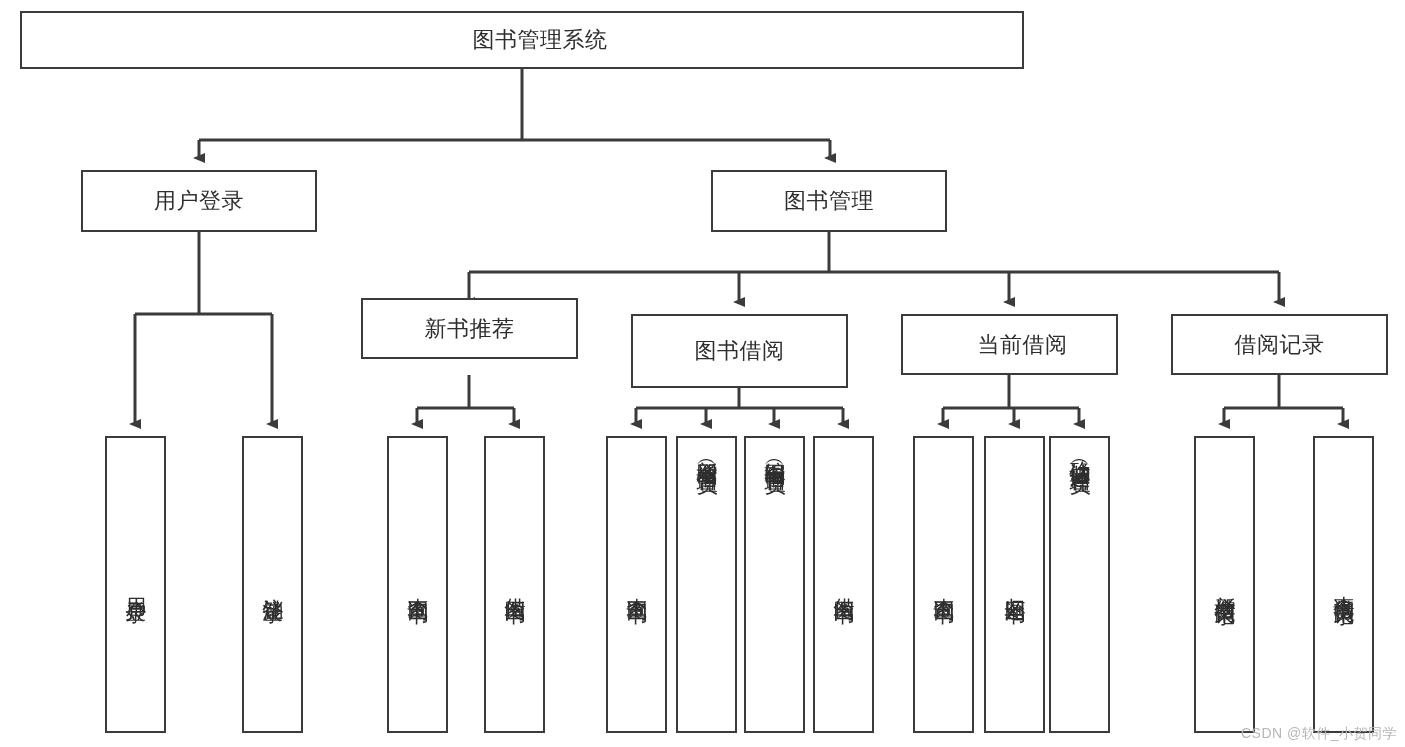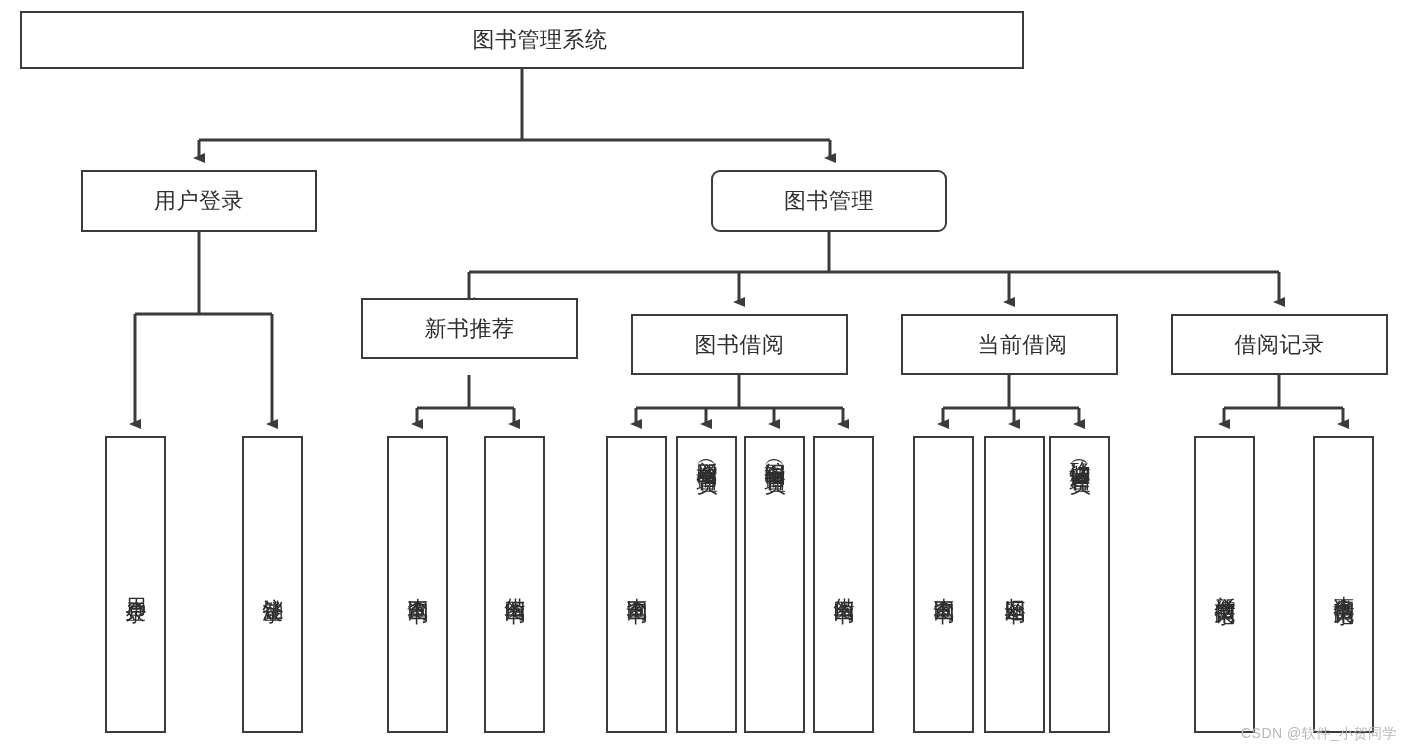--- a/index.html
+++ b/index.html
@@ -121,28 +121,28 @@
     </g>
   </svg>
 
   <div class="node" id="node-root" style="left: 20px; top: 11px; width: 1004px; height: 58px; padding-left: 36px;">
     <span class="label">图书管理系统</span>
   </div>
 
   <div class="node" id="node-l2-0" style="left: 81px; top: 170px; width: 236px; height: 62px;">
     <span class="label">用户登录</span>
   </div>
-  <div class="node" id="node-l2-1" style="left: 711px; top: 170px; width: 236px; height: 62px; border-radius: 9px;">
+  <div class="node" id="node-l2-1" style="left: 711px; top: 170px; width: 236px; height: 62px;">
     <span class="label">图书管理</span>
   </div>
 
   <div class="node" id="node-l3-0" style="left: 361px; top: 298px; width: 217px; height: 61px;">
     <span class="label">新书推荐</span>
   </div>
-  <div class="node" id="node-l3-1" style="left: 631px; top: 314px; width: 217px; height: 61px;">
+  <div class="node" id="node-l3-1" style="left: 631px; top: 314px; width: 217px; height: 74px;">
     <span class="label">图书借阅</span>
   </div>
   <div class="node" id="node-l3-2" style="left: 901px; top: 314px; width: 217px; height: 61px; padding-left: 26px;">
     <span class="label">当前借阅</span>
   </div>
   <div class="node" id="node-l3-3" style="left: 1171px; top: 314px; width: 217px; height: 61px;">
     <span class="label">借阅记录</span>
   </div>
 
   <div class="node vert centered" id="node-leaf-0" style="left: 105px; top: 436px; width: 61px; height: 297px;">

